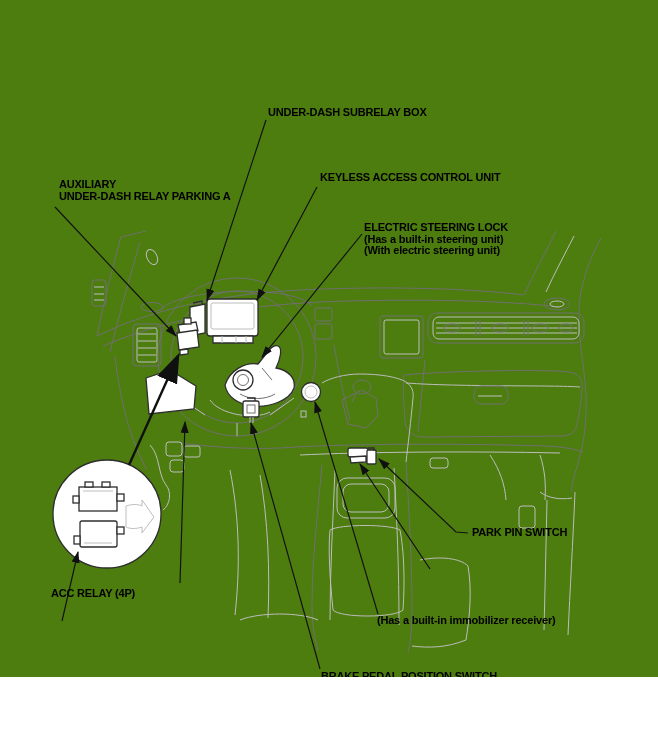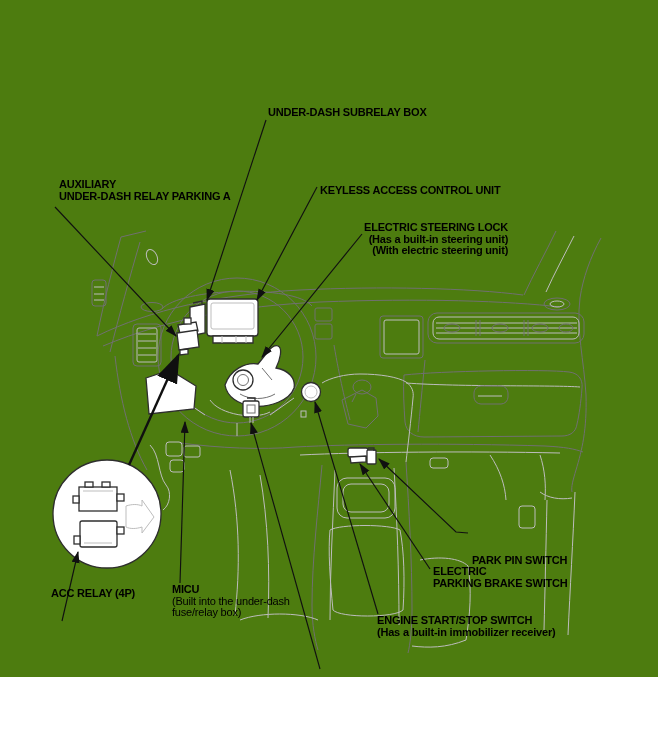--- a/index.html
+++ b/index.html
@@ -194,48 +194,41 @@
 
 <div class="lbl" style="left:268px;top:107px;">
   <div>UNDER-DASH SUBRELAY BOX</div>
 </div>
 
 <div class="lbl" style="left:59px;top:179px;">
   <div>AUXILIARY</div>
   <div>UNDER-DASH RELAY PARKING A</div>
 </div>
 
-<div class="lbl" style="left:320px;top:172px;margin-top:13px;">
+<div class="lbl" style="left:320px;top:172px;">
   <div>KEYLESS ACCESS CONTROL UNIT</div>
 </div>
 
-<div class="lbl" style="left:364px;top:222px;text-align:right;">
+<div class="lbl" style="left:364px;top:222px;">
   <div>ELECTRIC STEERING LOCK</div>
   <div>(Has a built-in steering unit)</div>
   <div>(With electric steering unit)</div>
 </div>
 
-<div class="lbl" style="left:472px;top:527px;margin-top:28px;">
+<div class="lbl" style="left:472px;top:527px;">
   <div>PARK PIN SWITCH</div>
 </div>
 
-<div class="lbl" style="left:433px;top:566px;">
-  <div>ELECTRIC</div>
-  <div>PARKING BRAKE SWITCH</div>
-</div>
 
 <div class="lbl" style="left:377px;top:615px;">
-  <div>ENGINE START/STOP SWITCH</div>
   <div>(Has a built-in immobilizer receiver)</div>
 </div>
 
-<div class="lbl" style="left:172px;top:584px;">
-  <div>MICU</div>
-  <div class="reg">(Built into the under-dash</div>
-  <div class="reg">fuse/relay box)</div>
-</div>
-
+
+<div class="lbl" style="left:321px;top:671px;">
+  <div>BRAKE PEDAL POSITION SWITCH</div>
+</div>
 
 <div class="lbl" style="left:51px;top:588px;">
   <div>ACC RELAY (4P)</div>
 </div>
 
 </div>
 
 </body></html>

